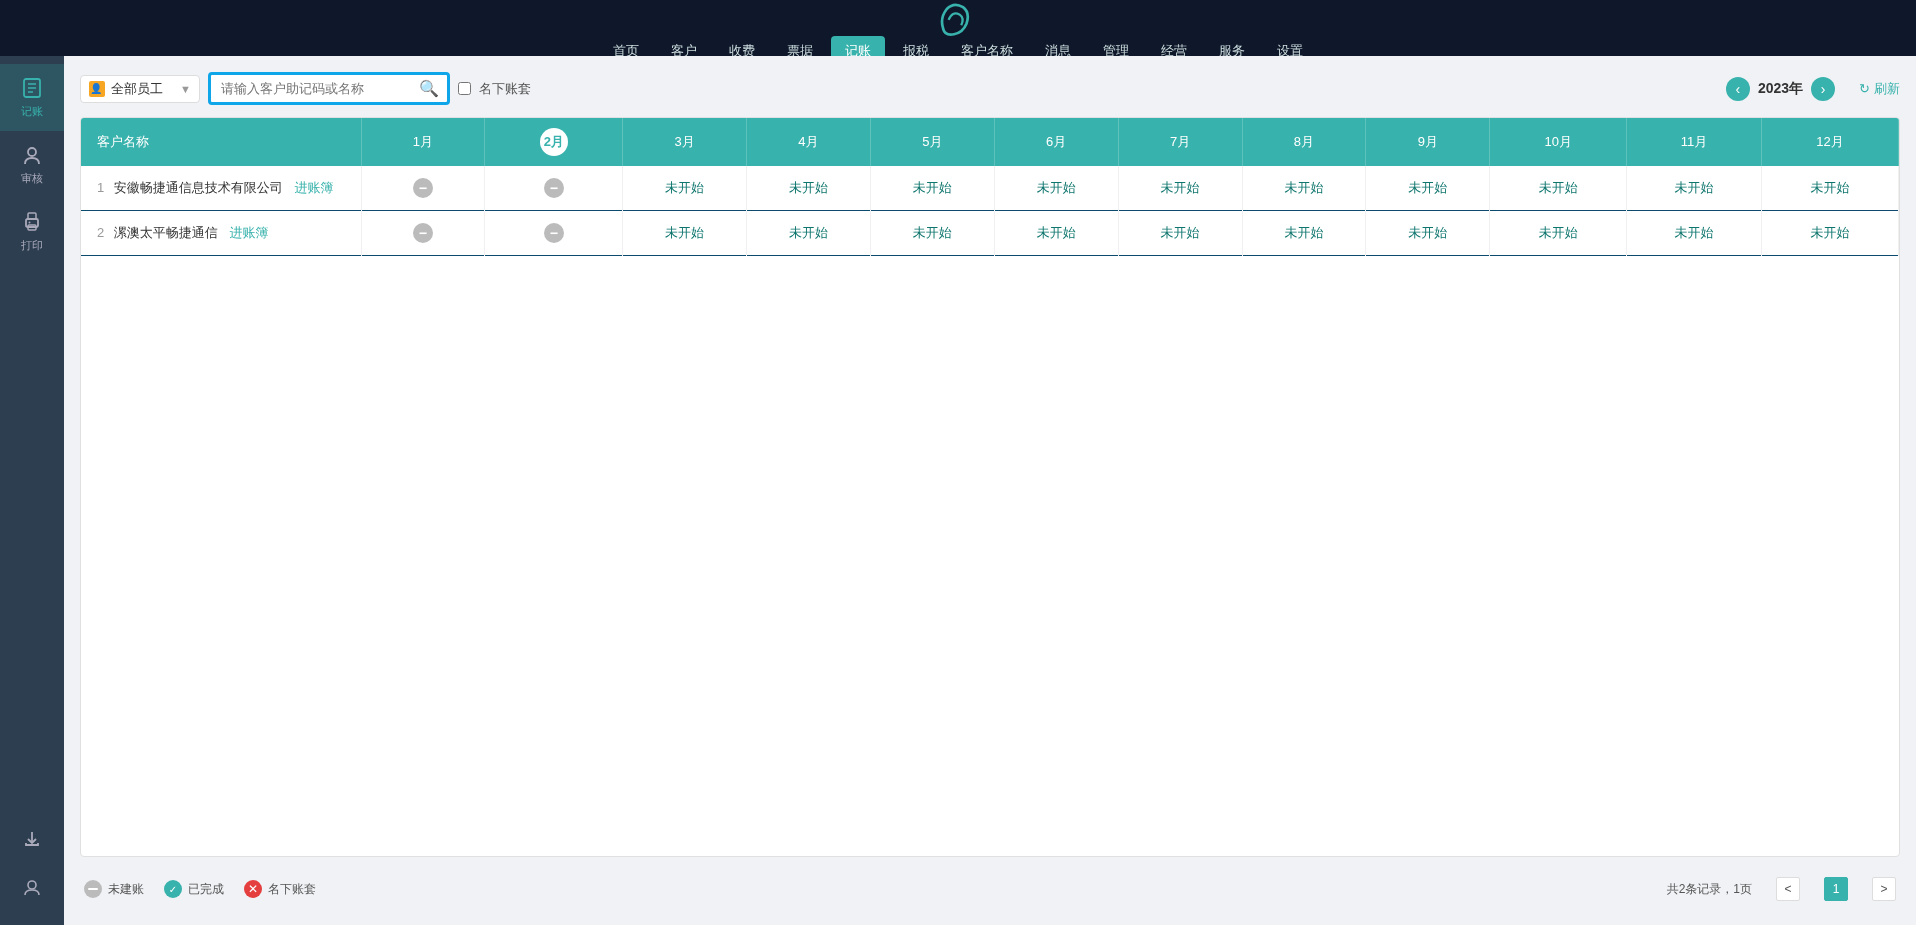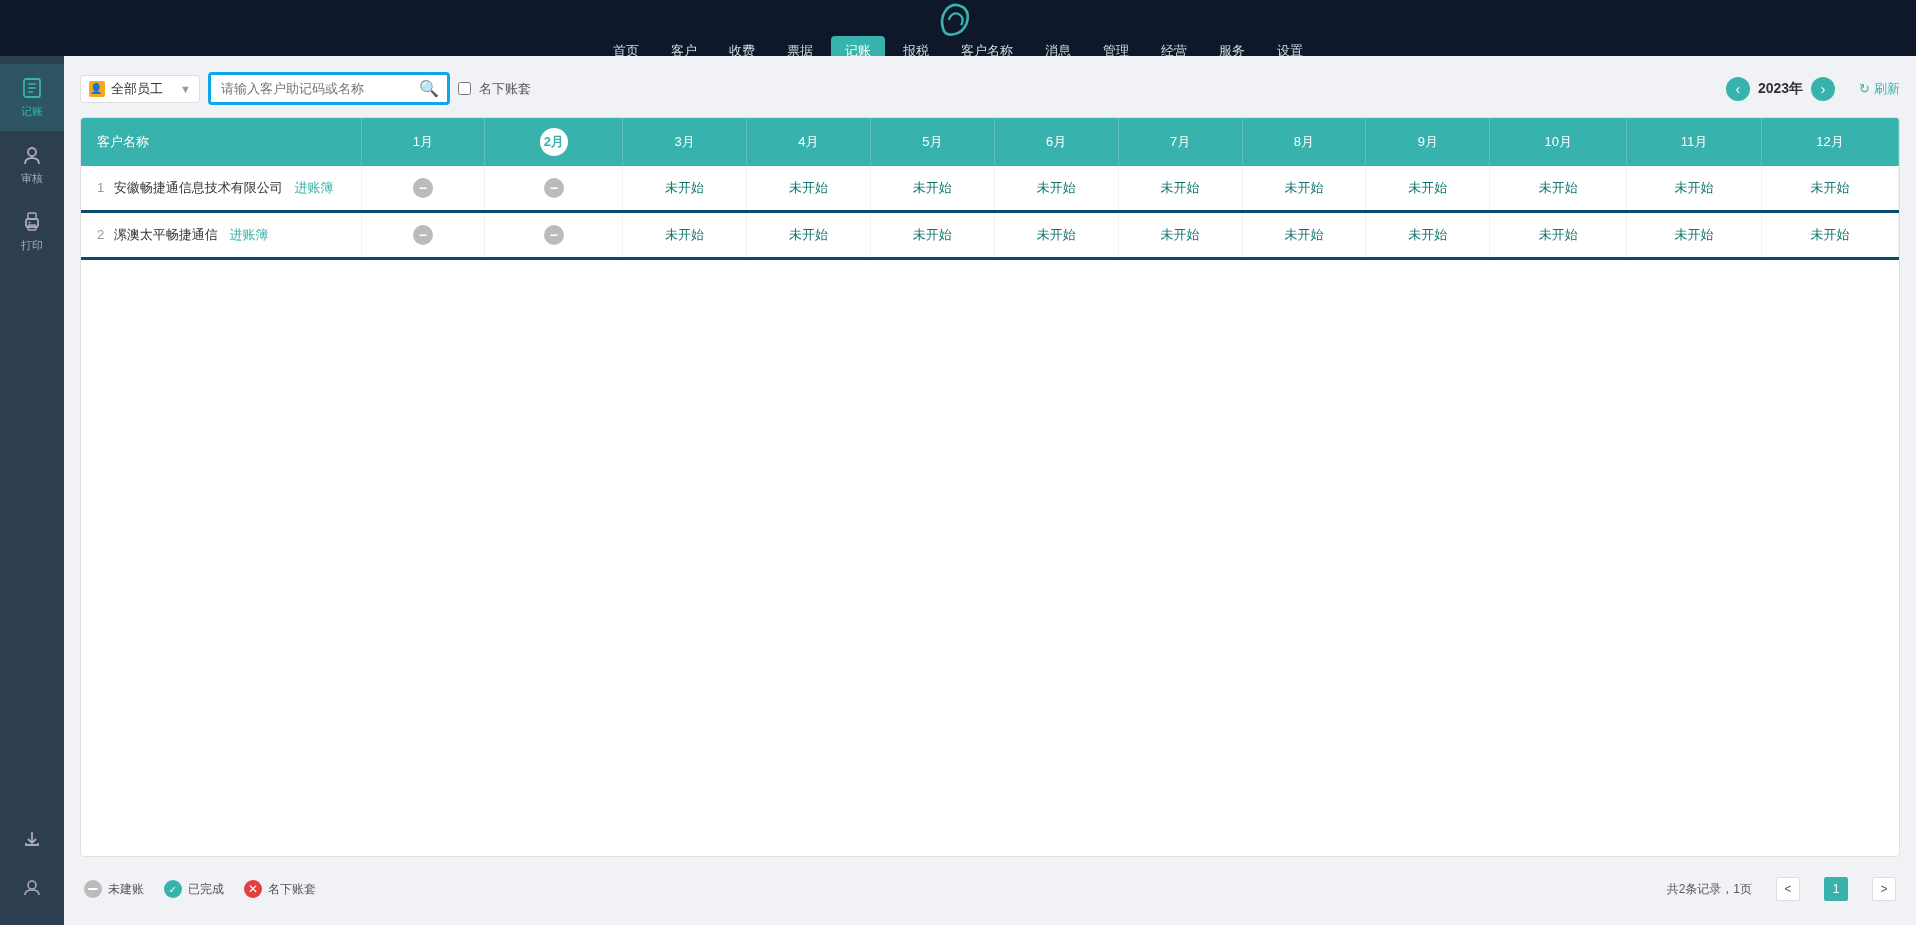--- a/index.html
+++ b/index.html
@@ -267,21 +267,21 @@
       border-radius: 50%;
       display: inline-flex;
       align-items: center;
       justify-content: center;
       width: 28px;
       height: 28px;
       font-weight: bold;
       text-align: center;
     }
     .data-table tbody tr {
-      border-bottom: 3px solid #0c4a6e;
+      border-bottom: 1px solid #0c4a6e;
     }
     .data-table tbody td {
       padding: 12px 8px;
       text-align: center;
       font-size: 13px;
       color: #666;
       border-right: 1px solid #f0f0f0;
     }
     .data-table tbody td:first-child {
       text-align: left;

